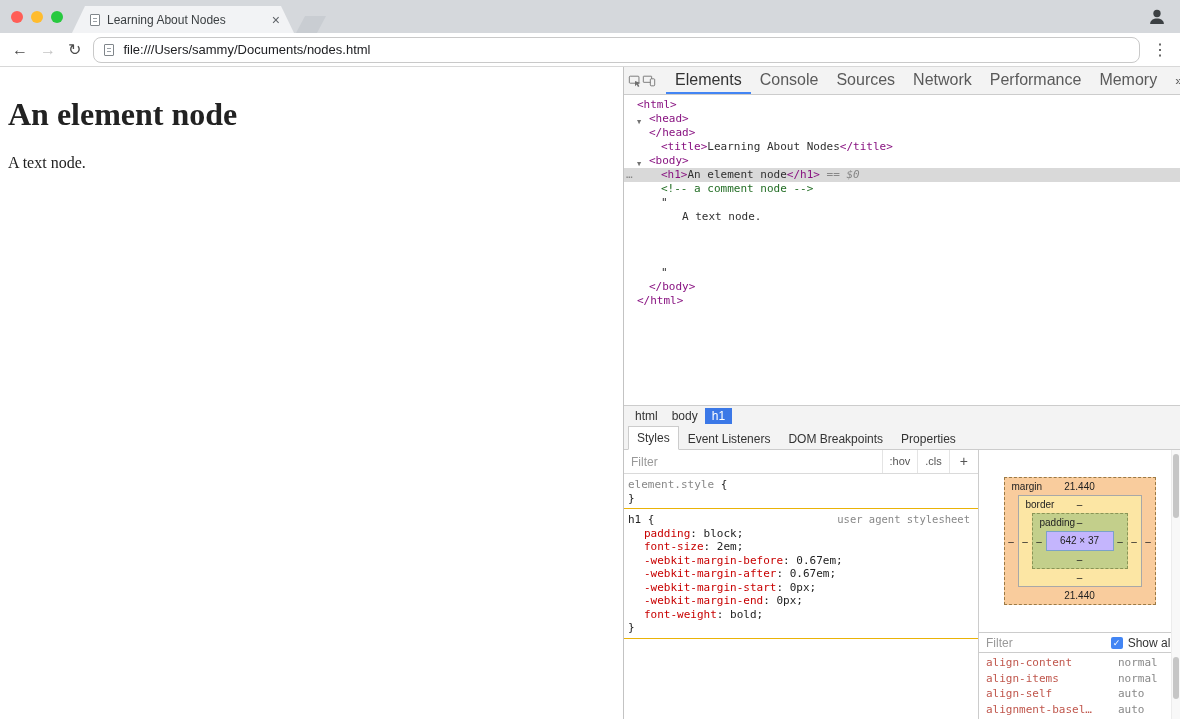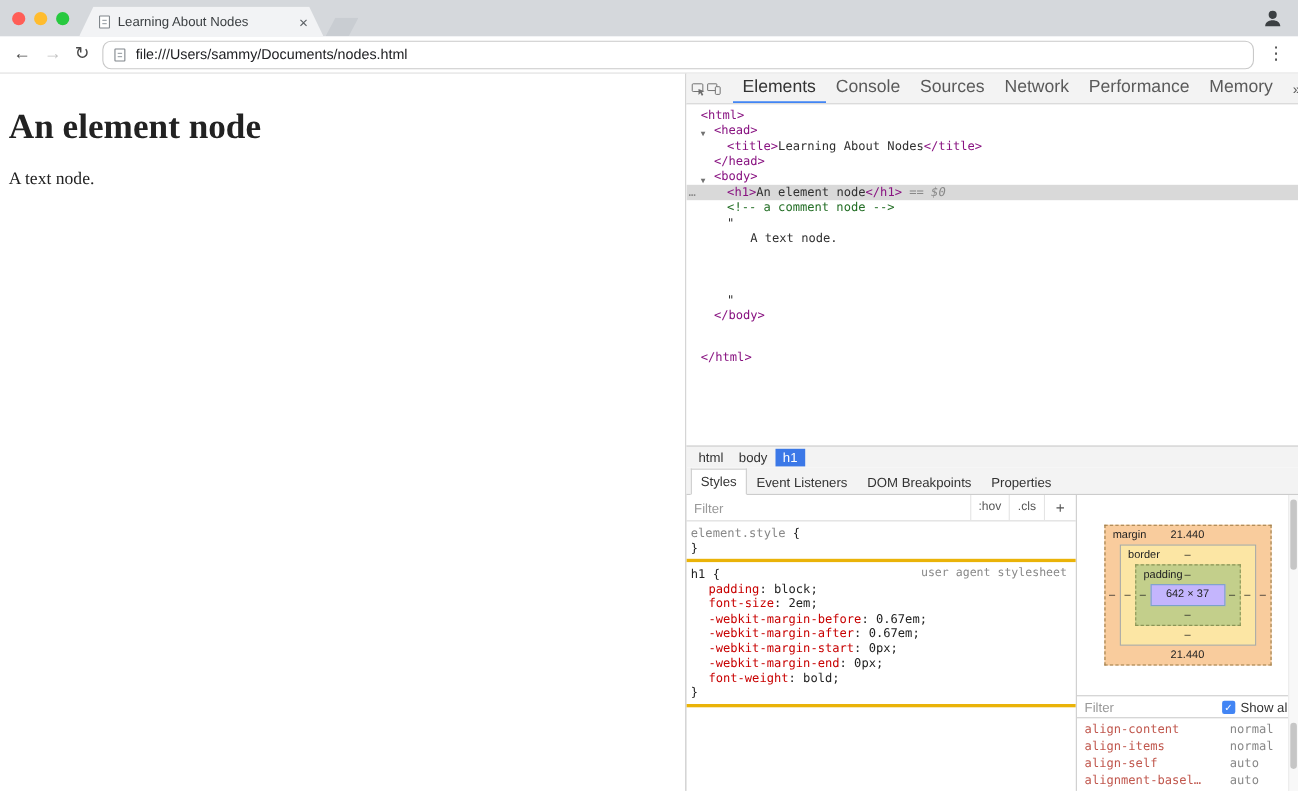--- a/index.html
+++ b/index.html
@@ -62,21 +62,21 @@
   .sp-tab{padding:4px 8px;font-size:12px;color:#333;border:1px solid transparent;border-bottom:none;margin-bottom:-1px;white-space:nowrap}
   .sp-tab.active{background:#fff;border-color:#ccc;border-bottom:1px solid #fff}
 
   .bottom{flex:1;display:flex;min-height:0}
   .styles-col{width:355px;border-right:1px solid #ccc;display:flex;flex-direction:column;min-width:0}
   .filter-bar{flex:0 0 24px;border-bottom:1px solid #dadada;display:flex;align-items:center;padding-left:7px;font-size:12px;color:#999}
   .filter-right{margin-left:auto;display:flex;align-items:center;color:#555;height:100%}
   .filter-chip{padding:0 7px;border-left:1px solid #e4e4e4;font-size:11px;line-height:23px}
   .filter-plus{padding:0 10px;border-left:1px solid #e4e4e4;font-size:14px;line-height:23px}
   .rules{flex:1;overflow:hidden;font-family:"DejaVu Sans Mono",monospace;font-size:11px;line-height:13.5px}
-  .rule{border-bottom:3px solid #eab308;padding:4px 6px 3px 4px}
+  .rule{border-bottom:1px solid #eab308;padding:4px 6px 3px 4px}
   .rule-head{position:relative;white-space:pre}
   .rule-note{position:absolute;right:2px;top:0;color:#888;font-size:10.5px}
   .sel{color:#222}.sel.muted{color:#888}
   .prop{padding-left:16px;white-space:pre}
   .prop-name{color:#c80000}
   .prop-val,.pv,.brace{color:#222}
 
   .sidebar{flex:1;position:relative;display:flex;flex-direction:column;min-width:0}
   .boxmodel-wrap{flex:0 0 182px;display:flex;align-items:center;justify-content:center}
   .bm{font-size:10px;color:#222;text-align:center}
@@ -171,33 +171,33 @@
         <span class="dt-tab more">»</span>
         <span class="dt-right">
           <span>⋮</span>
           <span>✕</span>
         </span>
       </div>
 
       <div class="dom-tree" id="dom-tree">
           <div class="tree-row" style="padding-left: 13px;"><span class="tk tk-tag">&lt;html&gt;</span></div>
           <div class="tree-row" style="padding-left: 25px;"><span class="tree-arrow" style="left: 13px;">▼</span><span class="tk tk-tag">&lt;head&gt;</span></div>
+          <div class="tree-row" style="padding-left: 25px;"><span class="tk tk-tag">&lt;/head&gt;</span></div>
           <div class="tree-row" style="padding-left: 37px;"><span class="tk tk-tag">&lt;title&gt;</span><span class="tk tk-text">Learning About Nodes</span><span class="tk tk-tag">&lt;/title&gt;</span></div>
-          <div class="tree-row" style="padding-left: 25px;"><span class="tk tk-tag">&lt;/head&gt;</span></div>
           <div class="tree-row" style="padding-left: 25px;"><span class="tree-arrow" style="left: 13px;">▼</span><span class="tk tk-tag">&lt;body&gt;</span></div>
           <div class="tree-row selected" style="padding-left: 37px;"><span class="tree-gutter">…</span><span class="tk tk-tag">&lt;h1&gt;</span><span class="tk tk-text">An element node</span><span class="tk tk-tag">&lt;/h1&gt;</span><span class="tk tk-eq"> == $0</span></div>
           <div class="tree-row" style="padding-left: 37px;"><span class="tk tk-comment">&lt;!-- a comment node --&gt;</span></div>
           <div class="tree-row" style="padding-left: 37px;"><span class="tk tk-text">"</span></div>
           <div class="tree-row" style="padding-left: 58px;"><span class="tk tk-text">A text node.</span></div>
           <div class="tree-row" style="padding-left: 37px;">&nbsp;</div>
           <div class="tree-row" style="padding-left: 37px;">&nbsp;</div>
           <div class="tree-row" style="padding-left: 37px;">&nbsp;</div>
           <div class="tree-row" style="padding-left: 37px;"><span class="tk tk-text">"</span></div>
           <div class="tree-row" style="padding-left: 25px;"><span class="tk tk-tag">&lt;/body&gt;</span></div>
-          <div class="tree-row" style="padding-left: 13px; margin-top: 24px;"><span class="tk tk-tag">&lt;/html&gt;</span></div>
+          <div class="tree-row" style="padding-left: 13px;"><span class="tk tk-tag">&lt;/html&gt;</span></div>
         </div>
 
       <div class="crumbbar" id="crumbs">
           <span class="crumb">html</span>
           <span class="crumb">body</span>
           <span class="crumb selected">h1</span>
         </div>
 
       <div class="sp-tabbar" id="sp-tabs">
           <span class="sp-tab active">Styles</span>

